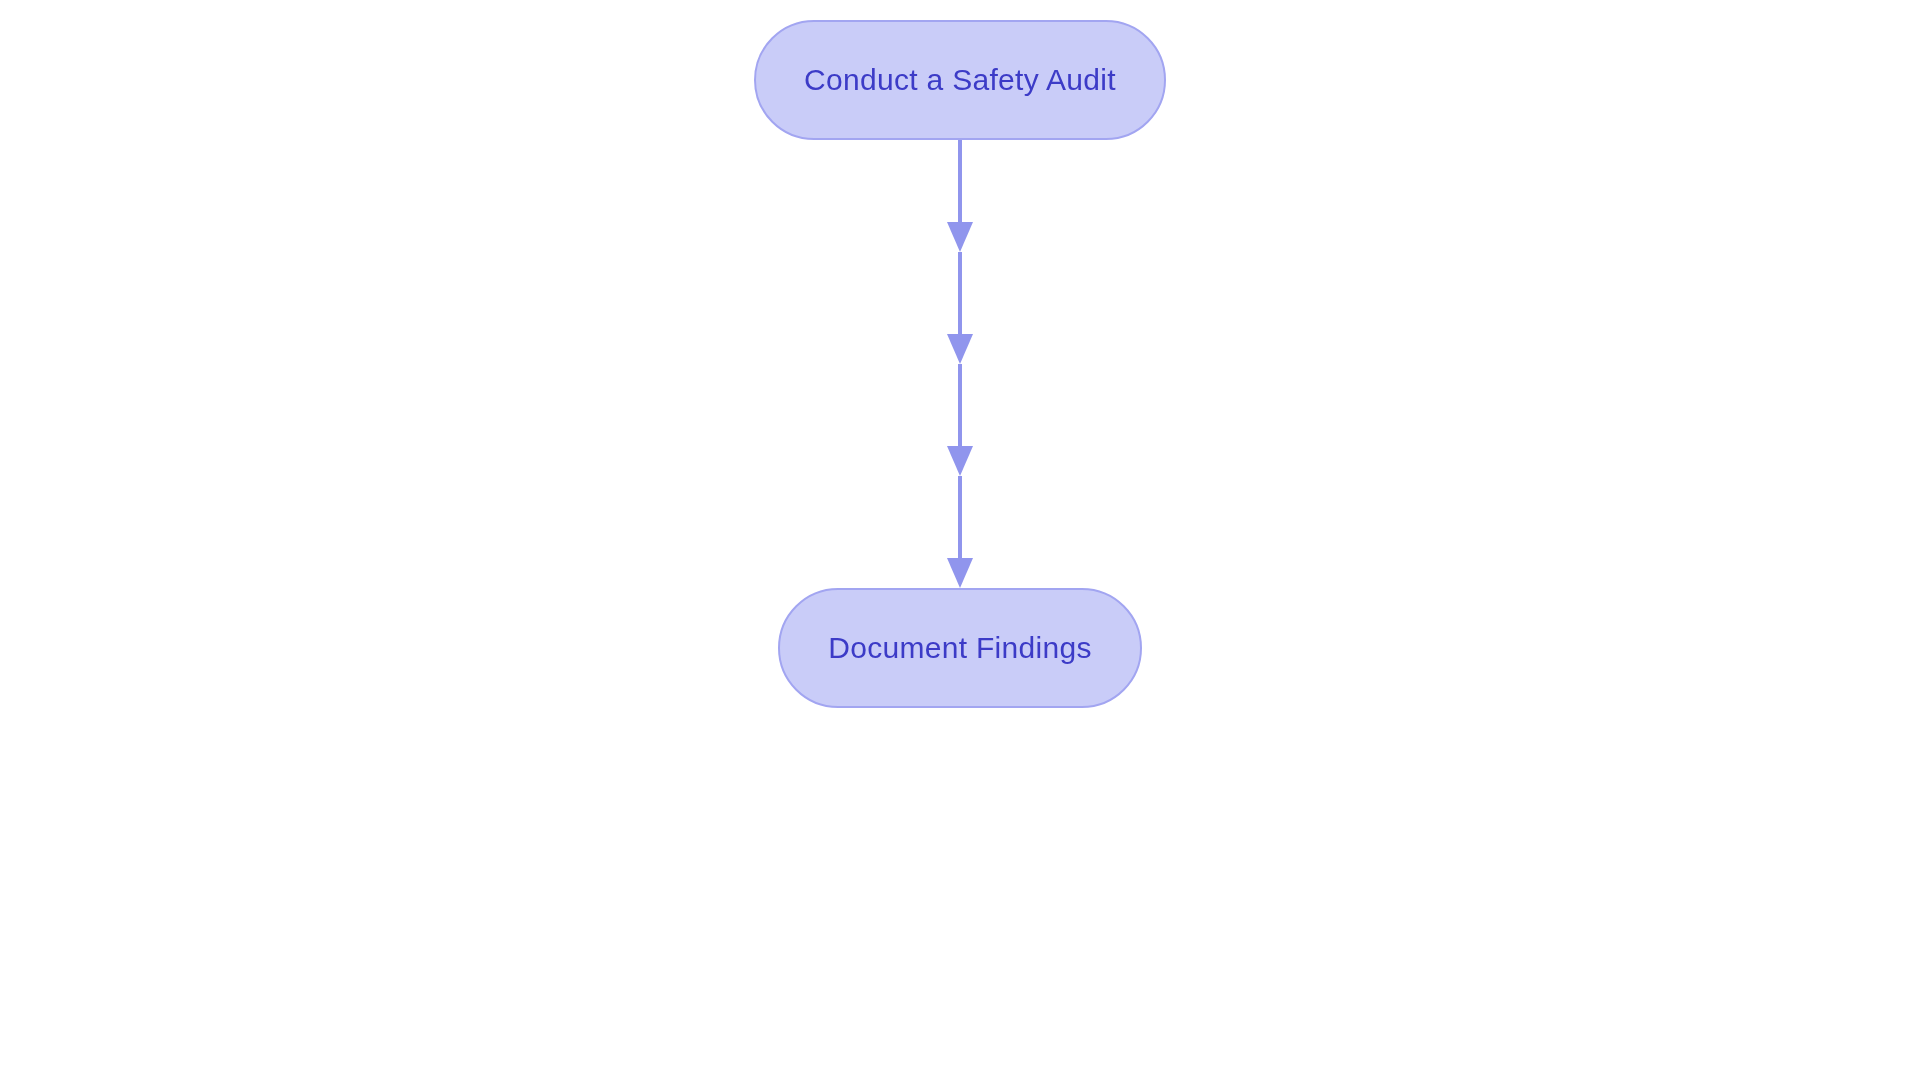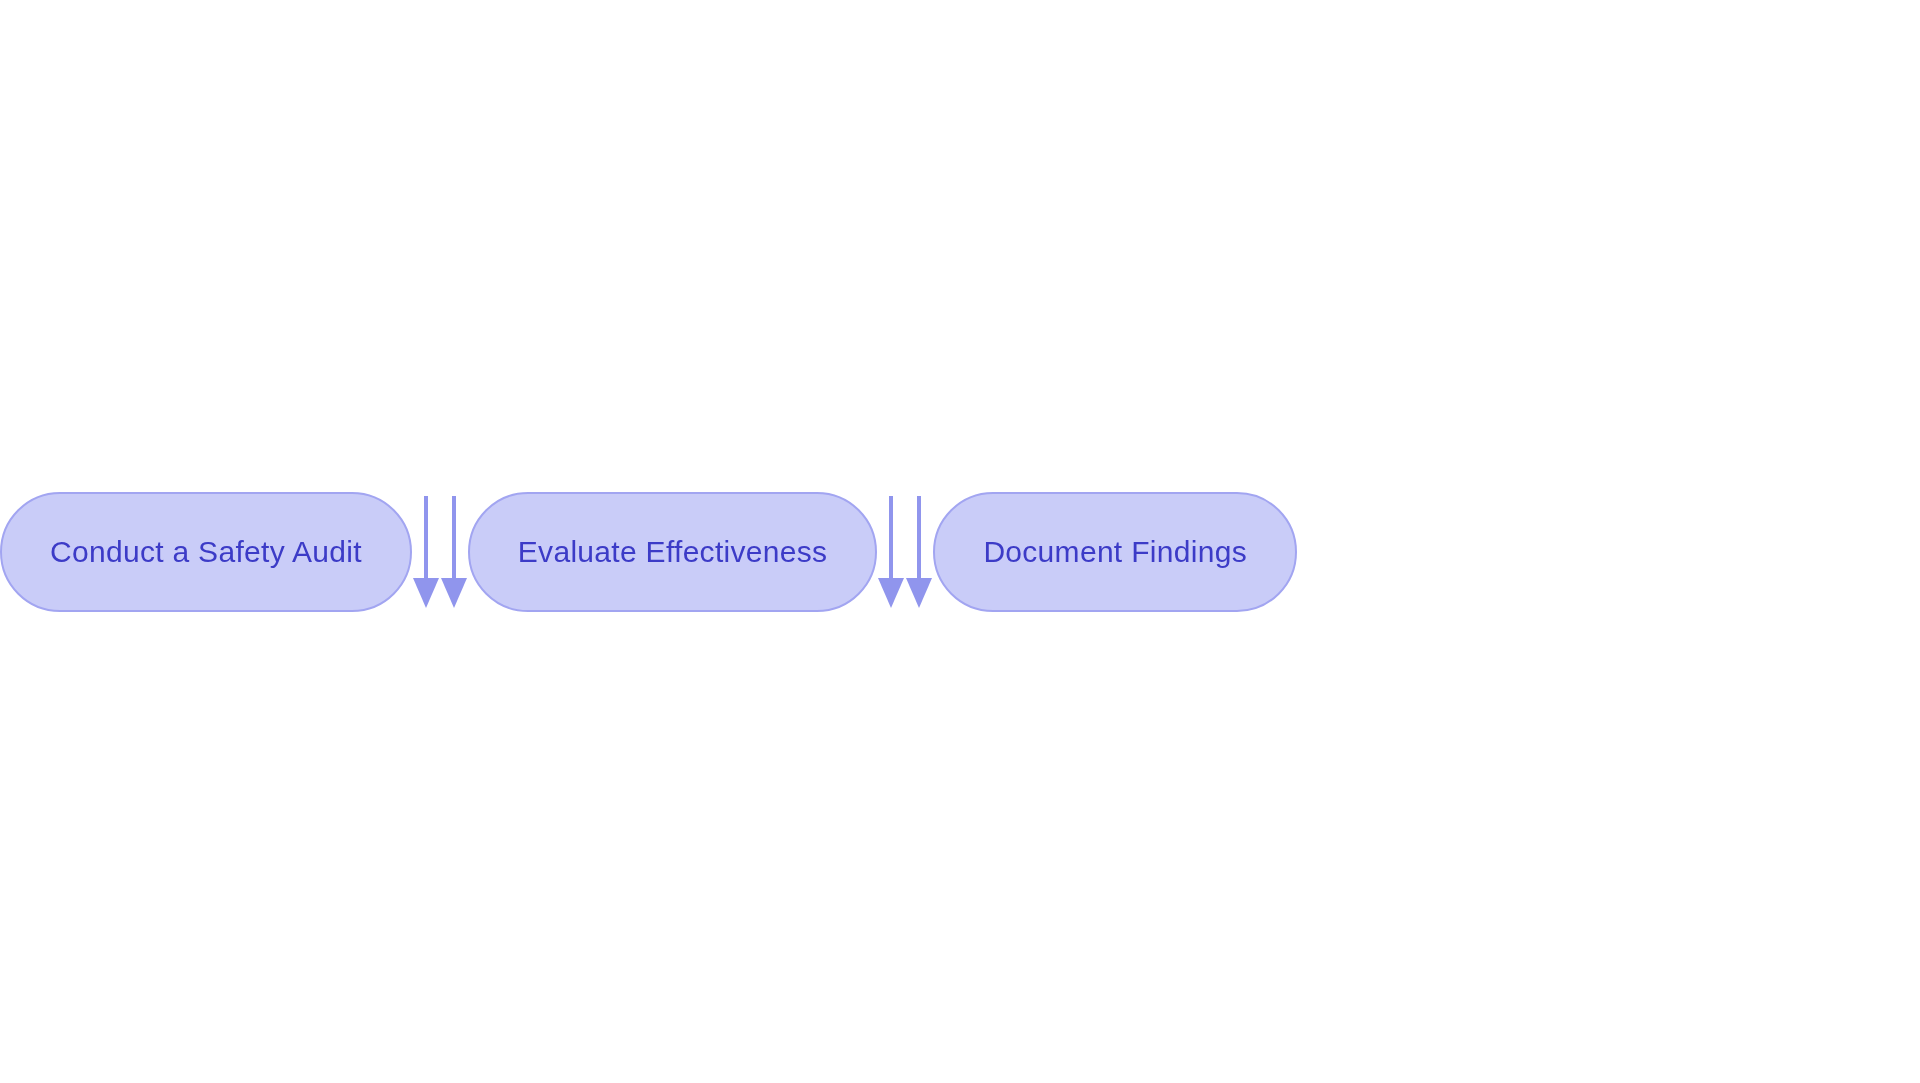--- a/index.html
+++ b/index.html
@@ -16,21 +16,21 @@
     background: var(--background);
     font-family: "Liberation Sans", sans-serif;
     overflow: hidden;
   }
   .canvas {
     position: relative;
     width: 1920px;
     height: 1083px;
     background: var(--background);
     display: flex;
-    flex-direction: row;
+    flex-direction: column;
     align-items: center;
     padding-top: 20px;
   }
   .node {
     height: 120px;
     min-width: 270px;
     padding: 0 48px;
     border-radius: 60px;
     background: var(--node-fill);
     border: 2px solid var(--node-border);
@@ -71,23 +71,20 @@
     <line x1="14" y1="0" x2="14" y2="86"></line>
     <polygon points="1,82 27,82 14,112"></polygon>
   </svg>
 
 
   <svg class="arrow" viewBox="0 0 28 112">
     <line x1="14" y1="0" x2="14" y2="86"></line>
     <polygon points="1,82 27,82 14,112"></polygon>
   </svg>
 
-  <div class="node">
-    <span>Evaluate Effectiveness</span>
-  </div>
 
   <svg class="arrow" viewBox="0 0 28 112">
     <line x1="14" y1="0" x2="14" y2="86"></line>
     <polygon points="1,82 27,82 14,112"></polygon>
   </svg>
 
 
   <svg class="arrow" viewBox="0 0 28 112">
     <line x1="14" y1="0" x2="14" y2="86"></line>
     <polygon points="1,82 27,82 14,112"></polygon>

